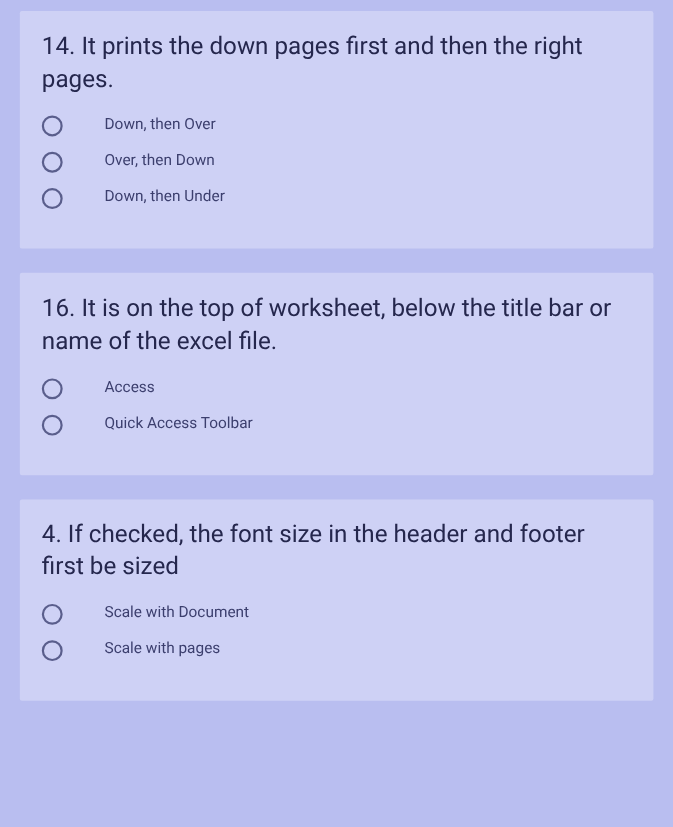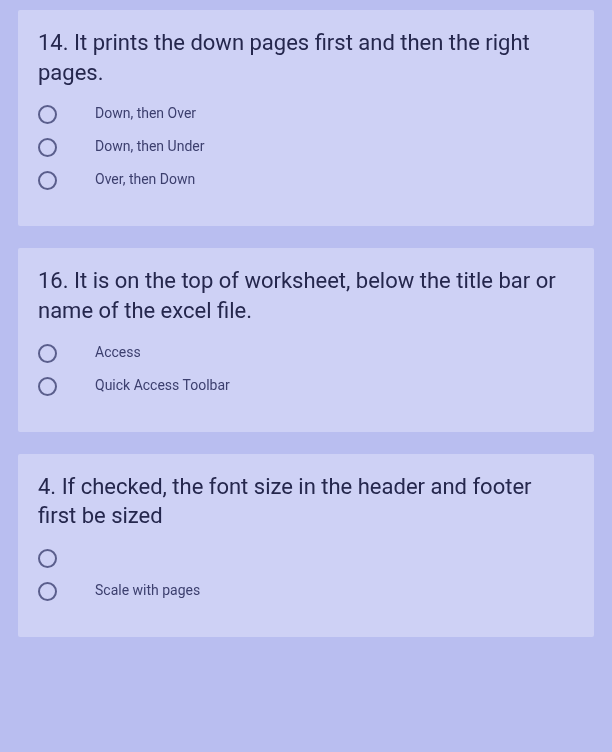--- a/index.html
+++ b/index.html
@@ -55,25 +55,25 @@
   <div class="question-text">
     <span>14.</span>
     <span>It prints the down pages first and then the right pages.</span>
   </div>
   <div class="option-row">
     <span class="radio-circle"></span>
     <span class="option-label">Down, then Over</span>
   </div>
   <div class="option-row">
     <span class="radio-circle"></span>
-    <span class="option-label">Down, then Under</span>
+    <span class="option-label">Over, then Down</span>
   </div>
   <div class="option-row">
     <span class="radio-circle"></span>
-    <span class="option-label">Over, then Down</span>
+    <span class="option-label">Down, then Under</span>
   </div>
 </div>
 
 <div class="question-card">
   <div class="question-text">
     <span>16.</span>
     <span>It is on the top of worksheet, below the title bar or name of the excel file.</span>
   </div>
   <div class="option-row">
     <span class="radio-circle"></span>
@@ -85,18 +85,19 @@
   </div>
 </div>
 
 <div class="question-card">
   <div class="question-text">
     <span>4.</span>
     <span>If checked, the font size in the header and footer first be sized</span>
   </div>
   <div class="option-row">
     <span class="radio-circle"></span>
+    <span class="option-label">Scale with Document</span>
   </div>
   <div class="option-row">
     <span class="radio-circle"></span>
     <span class="option-label">Scale with pages</span>
   </div>
 </div>
 
 </body></html>

